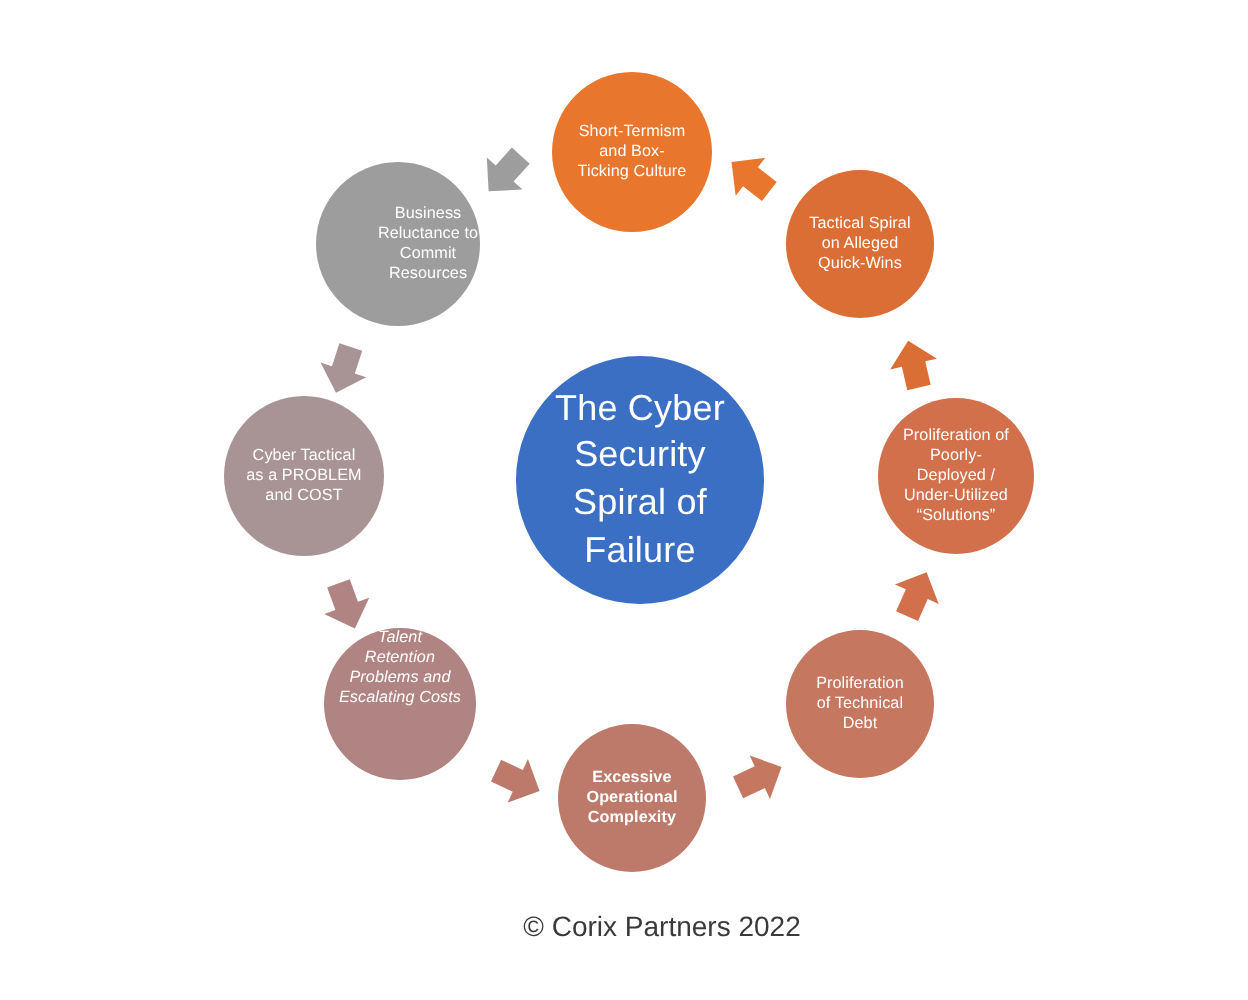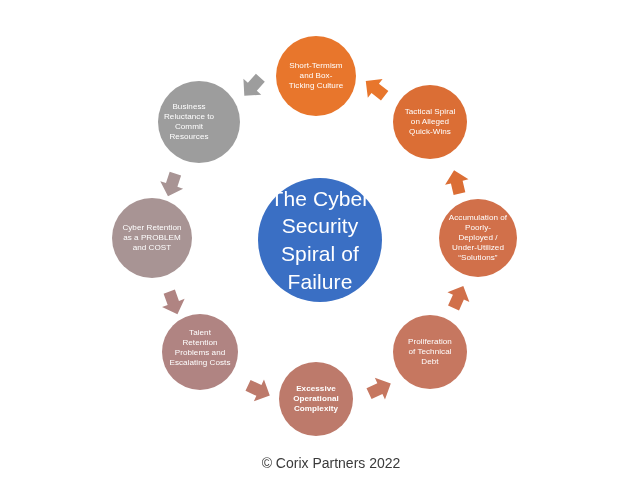--- a/index.html
+++ b/index.html
@@ -38,21 +38,21 @@
     color: #ffffff;
     line-height: 1.22;
     pointer-events: none;
     white-space: pre-line;
   }
   .outer-label {
     font-size: 8.1px;
     letter-spacing: 0.05px;
   }
   .center-label {
-    font-size: 21px;
+    font-size: 18px;
     line-height: 1.32;
     letter-spacing: 0.1px;
   }
   #footer-credit {
     position: absolute;
     left: 0;
     width: 624px;
     top: 455px;
     text-align: center;
     font-size: 14px;
@@ -108,38 +108,38 @@
       <div class="node-label center-label" style="left: 256.45px; top: 178px; width: 127.1px; height: 124px;">The Cyber
 Security
 Spiral of
 Failure</div>
       <div class="node-label outer-label" style="left: 275px; top: 36px; width: 82px; height: 80px;">Short-Termism
 and  Box-
 Ticking Culture</div>
       <div class="node-label outer-label" style="left: 392.075px; top: 85px; width: 75.85px; height: 74px;">Tactical Spiral
 on Alleged
 Quick-Wins</div>
-      <div class="node-label outer-label" style="left: 438.025px; top: 199px; width: 79.95px; height: 78px;">Accumulation of
+      <div class="node-label outer-label" style="left: 438.025px; top: 199px; width: 79.95px; height: 78px;">Proliferation of
 Poorly-
 Deployed /
 Under-Utilized
 “Solutions”</div>
       <div class="node-label outer-label" style="left: 392.075px; top: 315px; width: 75.85px; height: 74px;">Proliferation
 of Technical
 Debt</div>
       <div class="node-label outer-label" style="left: 278.075px; top: 362px; width: 75.85px; height: 74px; font-weight: bold;">Excessive
 Operational
 Complexity</div>
-      <div class="node-label outer-label" style="left: 161.05px; top: 310px; width: 77.9px; height: 76px;">Talent
+      <div class="node-label outer-label" style="left: 161.05px; top: 296px; width: 77.9px; height: 76px; font-style: italic;">Talent
 Retention
 Problems and
 Escalating Costs</div>
-      <div class="node-label outer-label" style="left: 111px; top: 198px; width: 82px; height: 80px;">Cyber Retention
+      <div class="node-label outer-label" style="left: 111px; top: 198px; width: 82px; height: 80px;">Cyber Tactical
 as a PROBLEM
 and COST</div>
-      <div class="node-label outer-label" style="left: 147px; top: 81px; width: 84.05px; height: 82px;">Business
+      <div class="node-label outer-label" style="left: 172px; top: 81px; width: 84.05px; height: 82px;">Business
 Reluctance to
 Commit
 Resources</div>
     </div>
 </div>
 
 <div id="footer-credit">© Corix Partners 2022</div>
 
 </body></html>

